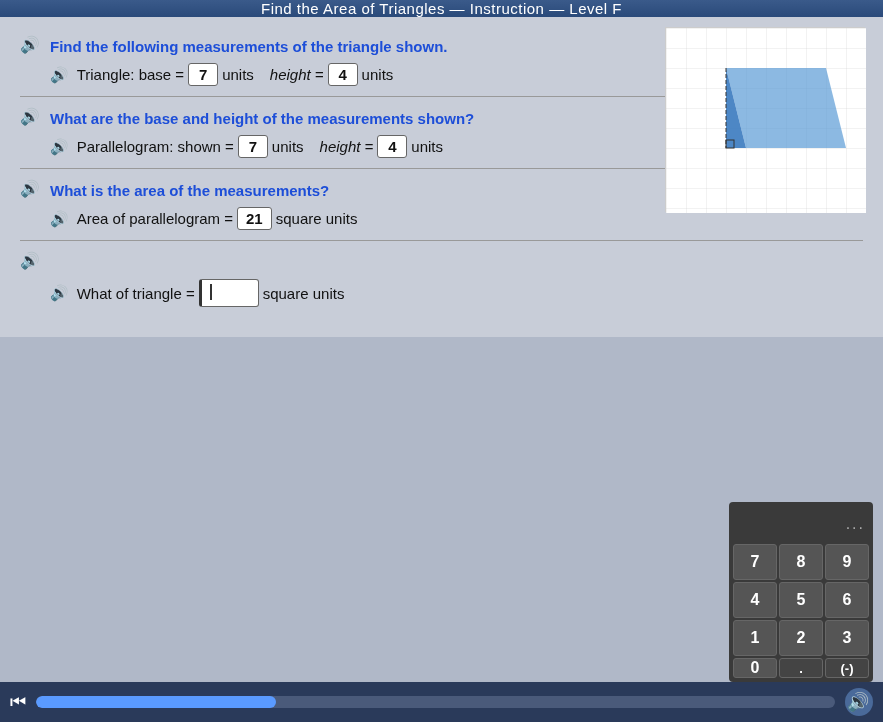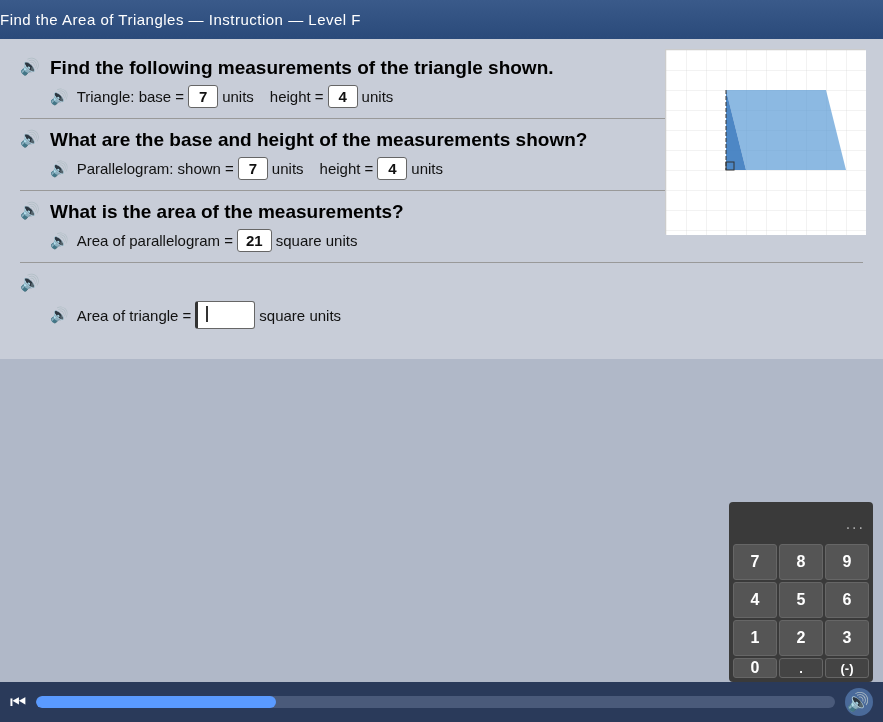--- a/index.html
+++ b/index.html
@@ -9,22 +9,22 @@
       width: 883px;
       height: 722px;
       overflow: hidden;
       position: relative;
     }
 
     
     .header {
       background: linear-gradient(to bottom, #3a5a8a, #2a4a7a);
       color: white;
-      text-align: left;
-      padding: 11px 0;
+      text-align: center;
+      padding: 0 0;
       font-size: 15px;
       font-weight: 500;
       letter-spacing: 0.5px;
     }
 
     
     .main-content {
       background: #c8cdd8;
       padding: 18px 20px 10px 20px;
       position: relative;
@@ -47,23 +47,23 @@
     }
 
     .speaker-icon {
       width: 22px;
       height: 22px;
       margin-right: 8px;
       flex-shrink: 0;
     }
 
     .question-text {
-      font-size: 19px;
+      font-size: 15px;
       font-weight: bold;
-      color: #000000;
+      color: #1d4ed8;
     }
 
     .answer-row {
       display: flex;
       align-items: center;
       margin-left: 30px;
       font-size: 15px;
       color: #111;
       margin-top: 4px;
     }
@@ -188,20 +188,21 @@
       height: 185px;
       background: white;
       border: 1px solid #ccc;
     }
 
     .section-wrapper {
       position: relative;
     }
 
     .label-text {
+      font-style: italic;
       font-weight: normal;
     }
   </style>
 </head>
 <body>
 
 <div class="header">
   <span>Find the Area of Triangles — Instruction — Level F</span>
 </div>
 
@@ -275,21 +276,21 @@
       <span>square units</span>
     </div>
   </div>
 
   <div class="section" style="border-bottom:none;">
     <div class="question-row">
       <span class="speaker-icon">🔊</span>
     </div>
     <div class="answer-row">
       <span style="margin-right:8px;">🔊</span>
-      <span>Area of triangle = </span>
+      <span>What of triangle = </span>
       <div class="answer-input">
         <span class="cursor"></span>
       </div>
       <span>square units</span>
     </div>
   </div>
 
 </div>
 
 <div class="numpad">

